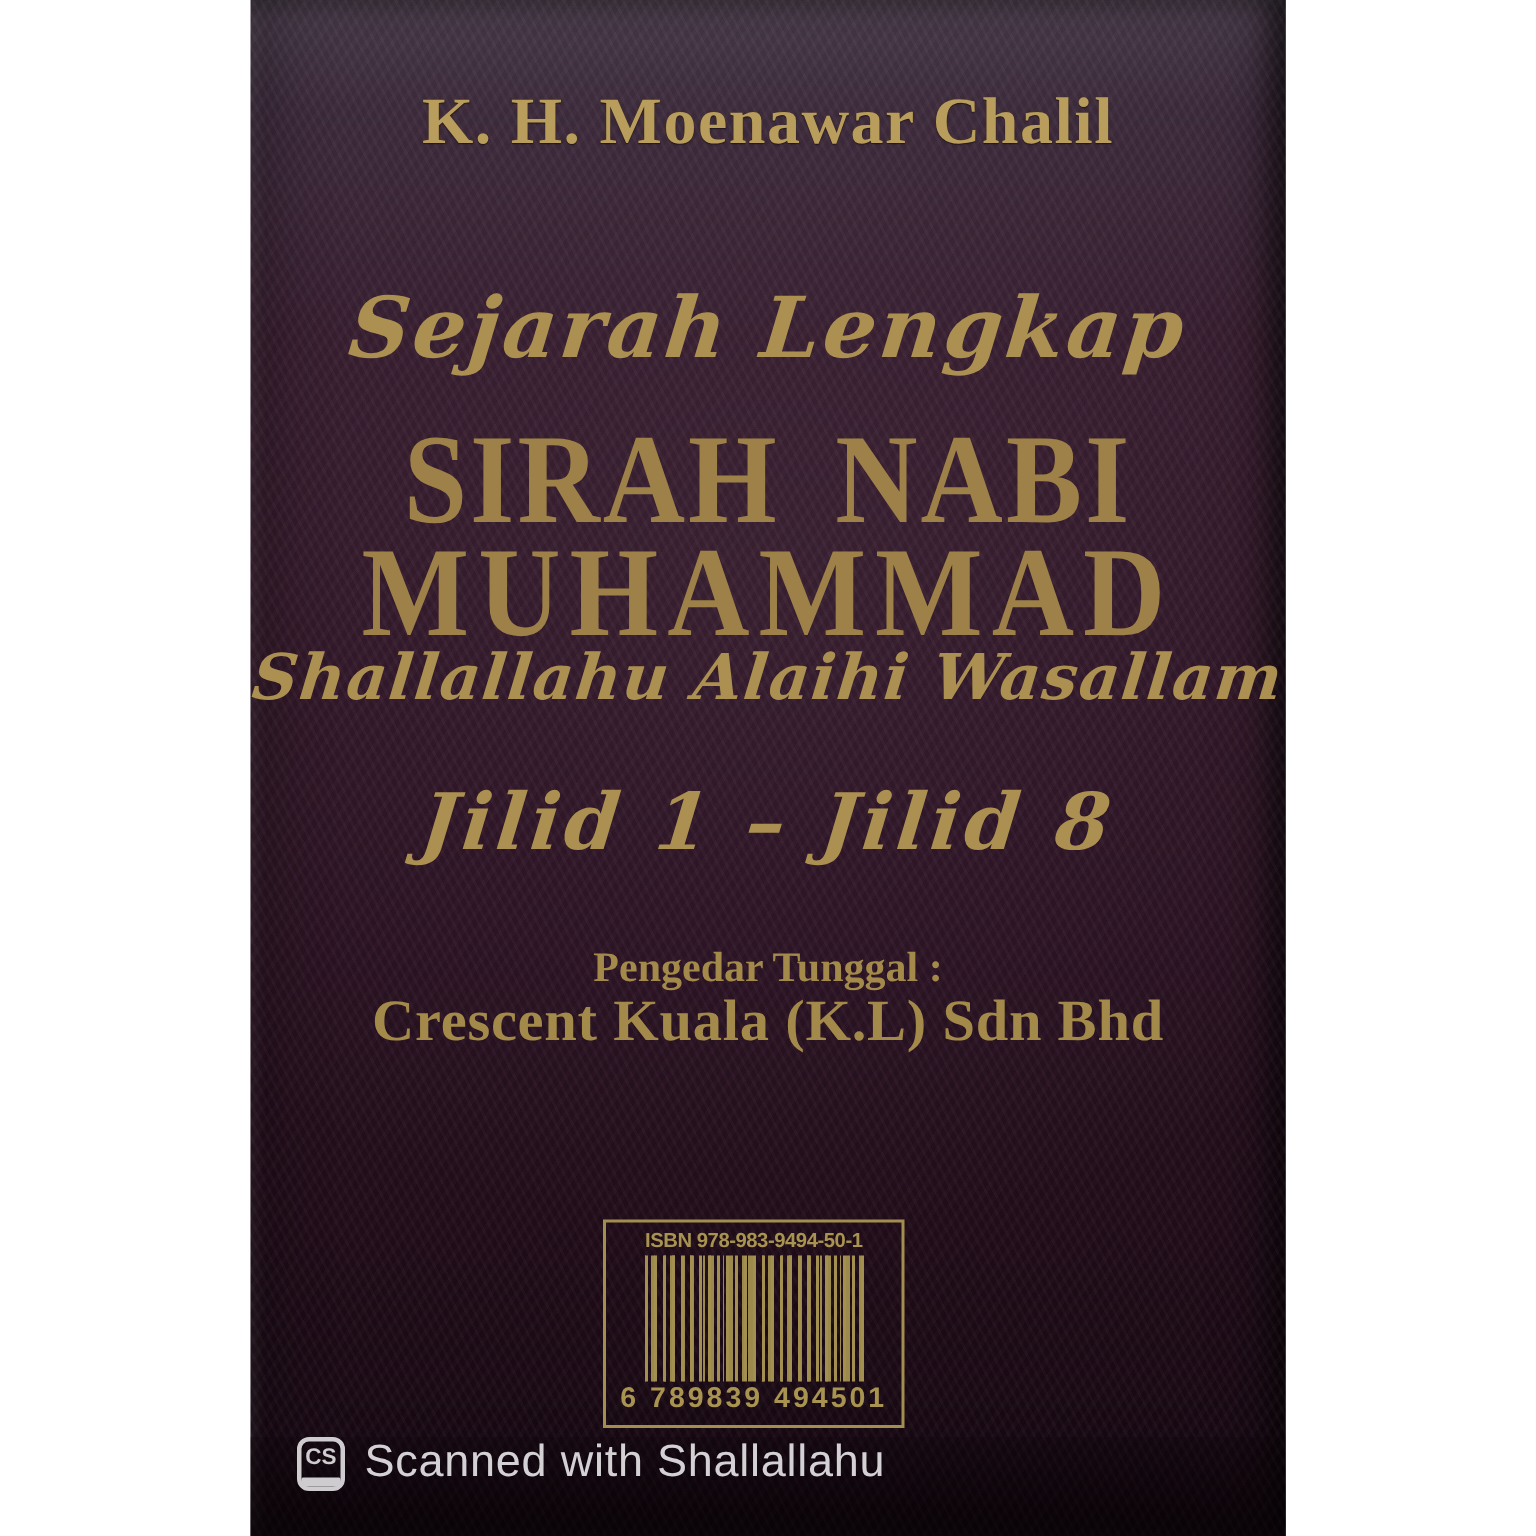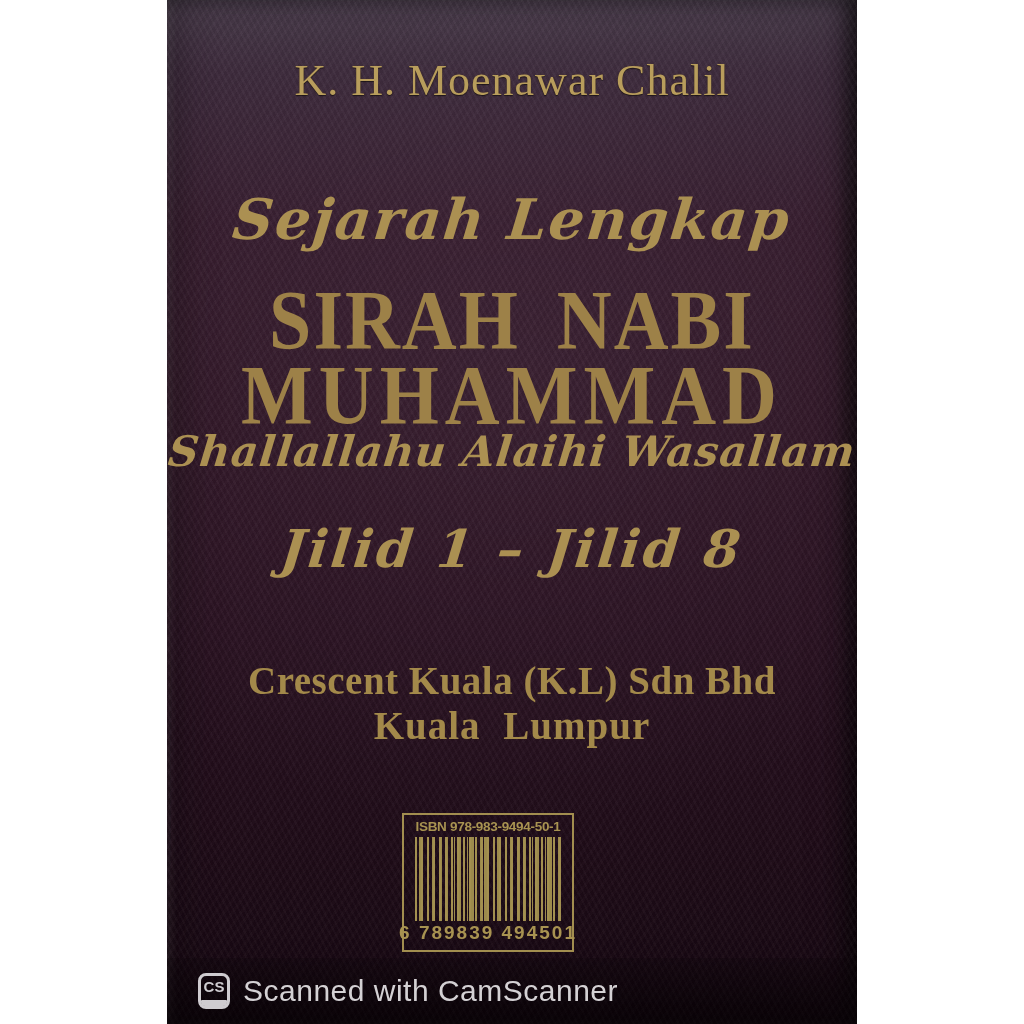--- a/index.html
+++ b/index.html
@@ -45,21 +45,21 @@
     color:#a98e50;
     text-shadow:0 1px 1px rgba(0,0,0,0.55), 0 0 2px rgba(90,60,20,0.35);
   }
   .centered{
     position:absolute; left:0; right:0;
     text-align:center;
     white-space:nowrap;
   }
   .author-line{
     top:55px;
-    font-size:44px; font-weight:normal;
+    font-size:44px; font-weight:bold;
     letter-spacing:1px;
     color:#b89d5c;
   }
   .script{
     font-family:"DejaVu Serif", serif;
     font-style:italic; font-weight:bold;
     transform:skewX(-6deg);
     color:#ab9052;
   }
   .series-line{ top:186px; font-size:56px; letter-spacing:2px;}
@@ -77,21 +77,21 @@
   .volume-line{ top:518px; font-size:52px; letter-spacing:3px;}
 
   .distributor-label{ top:630px; font-size:28px; font-weight:bold; color:#a3894a;}
   .distributor-name{ top:658px; font-size:39px; font-weight:bold; color:#a3894a; letter-spacing:0.5px;}
   .distributor-city{ top:703px; font-size:39px; font-weight:bold; color:#a3894a; word-spacing:12px; letter-spacing:1px;}
 
   
   .barcode-box{
     position:absolute;
     left:235px; top:813px;
-    width:172px; height:139px;
+    width:201px; height:139px;
     border:2px solid #a28e4f;
     box-sizing:border-box;
     display:flex; flex-direction:column; align-items:center;
     padding:4px 6px 5px;
   }
   .barcode-isbn{
     font-family:"Liberation Sans", sans-serif;
     font-weight:bold;
     font-size:13.5px;
     letter-spacing:-0.3px;
@@ -114,21 +114,21 @@
     margin-top:1px;
     white-space:nowrap;
   }
 
   
   .scan-bar{
     position:absolute;
     left:0; right:0; bottom:0;
     height:66px;
     background:linear-gradient(180deg, rgba(10,3,8,0.25), rgba(8,2,6,0.55));
-    display:flex; align-items:center;
+    display:flex; 
     padding-left:31px;
     z-index:3;
   }
   .cs-badge{
     position:relative;
     width:32px; height:36px;
     border:3px solid #cfccd0;
     border-radius:8px;
     box-sizing:border-box;
     display:flex; justify-content:center;
@@ -166,32 +166,32 @@
     <div class="centered series-line script">Sejarah Lengkap</div>
 
     <div class="centered title-line title-1">SIRAH NABI</div>
 
     <div class="centered title-line title-2">MUHAMMAD</div>
 
     <div class="centered honorific-line script">Shallallahu Alaihi Wasallam</div>
 
     <div class="centered volume-line script">Jilid 1 – Jilid 8</div>
 
+    <div class="centered distributor-label">Pengedar Tunggal :</div>
 
     <div class="centered distributor-name">Crescent Kuala (K.L) Sdn Bhd</div>
 
-    <div class="centered distributor-city">Kuala Lumpur</div>
 
     <div class="barcode-box">
       <div class="barcode-isbn">ISBN 978-983-9494-50-1</div>
       <div class="barcode-bars"></div>
       <div class="barcode-number">6 789839 494501</div>
     </div>
 
     <div class="scan-bar">
       <div class="cs-badge">
         <span>CS</span>
       </div>
-      <div class="scan-text">Scanned with CamScanner</div>
+      <div class="scan-text">Scanned with Shallallahu</div>
     </div>
 
   </div>
 </div>
 
 </body></html>

